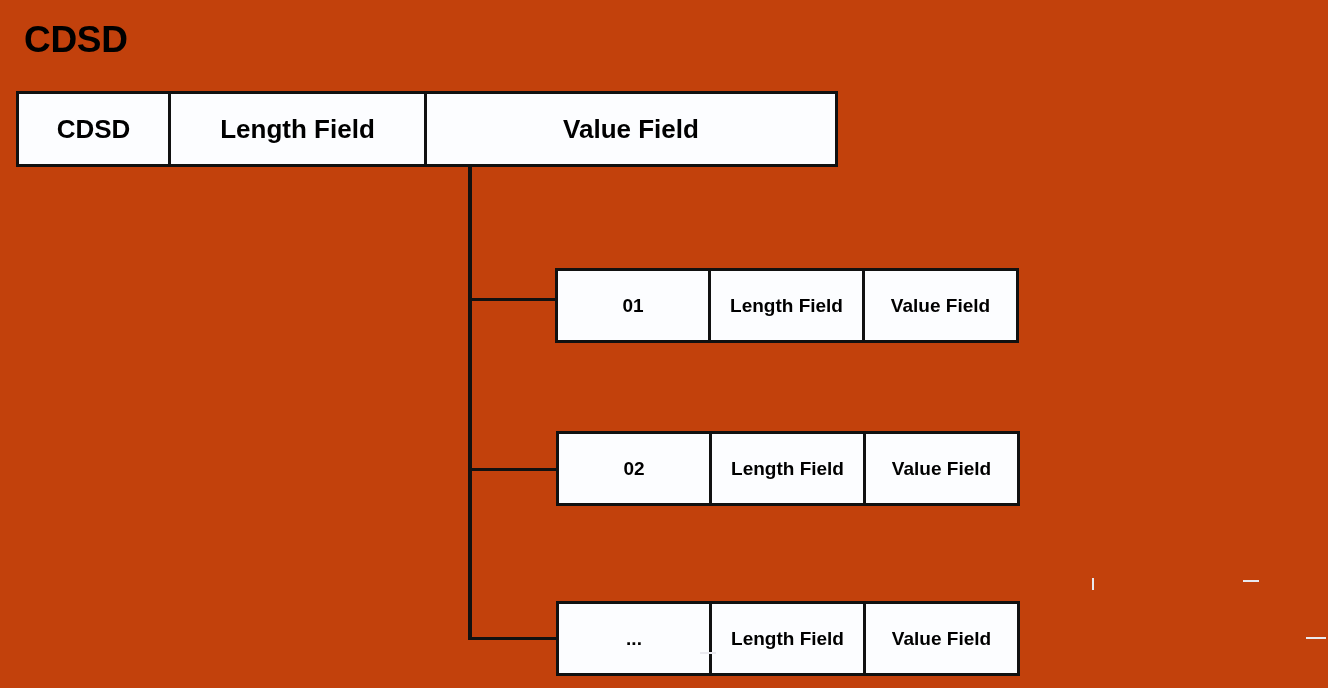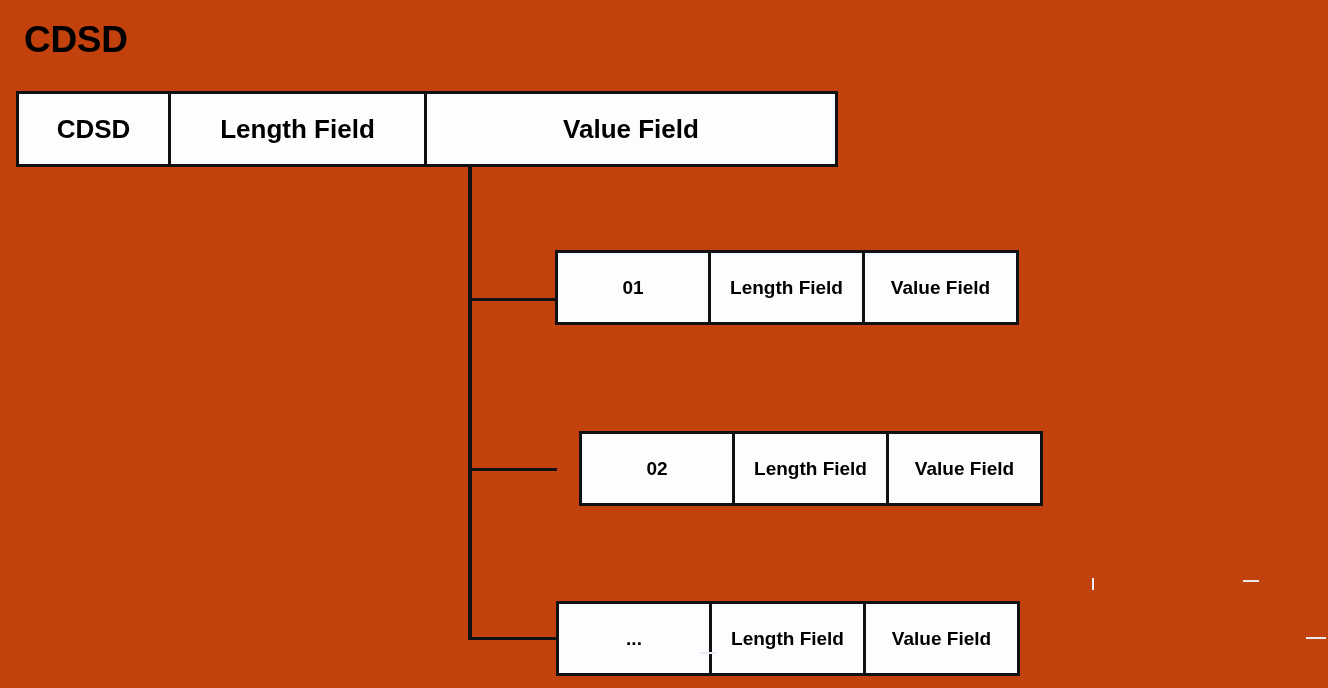--- a/index.html
+++ b/index.html
@@ -73,22 +73,22 @@
 
   
   .sub-row .field-cell {
     font-size: 19px;
     height: 75px;
   }
   .sub-row .cell-tag   { width: 156px; }
   .sub-row .cell-len   { width: 157px; }
   .sub-row .cell-value { width: 157px; }
 
-  #row-sub-0 { left: 555px; top: 250px; height: 75px; }
-  #row-sub-1 { left: 556px; top: 431px; height: 75px; margin-left: 23px; }
+  #row-sub-0 { left: 555px; top: 268px; height: 75px; }
+  #row-sub-1 { left: 556px; top: 431px; height: 75px; }
   #row-sub-2 { left: 556px; top: 601px; height: 75px; }
 
   
   .connector {
     position: absolute;
     background: #111111;
   }
   #connector-trunk {
     left: 468px;
     top: 166px;

